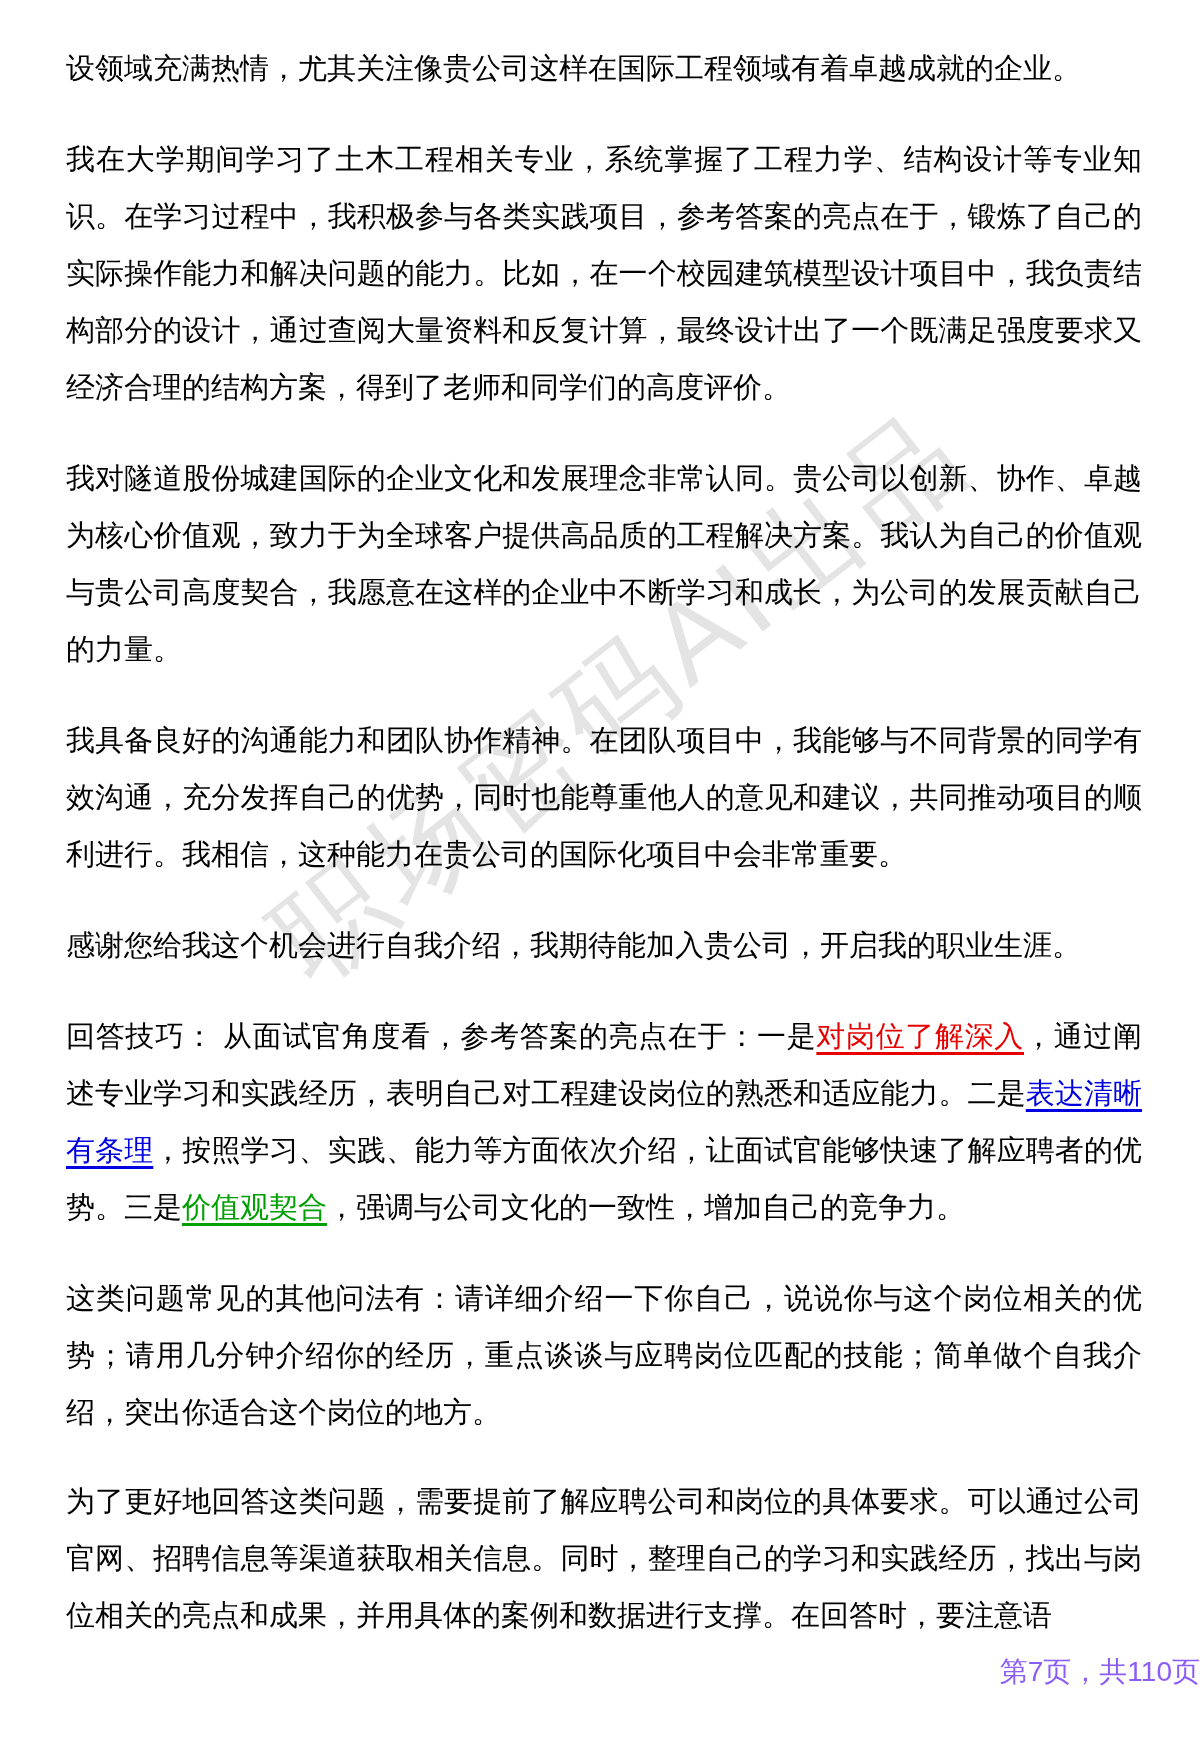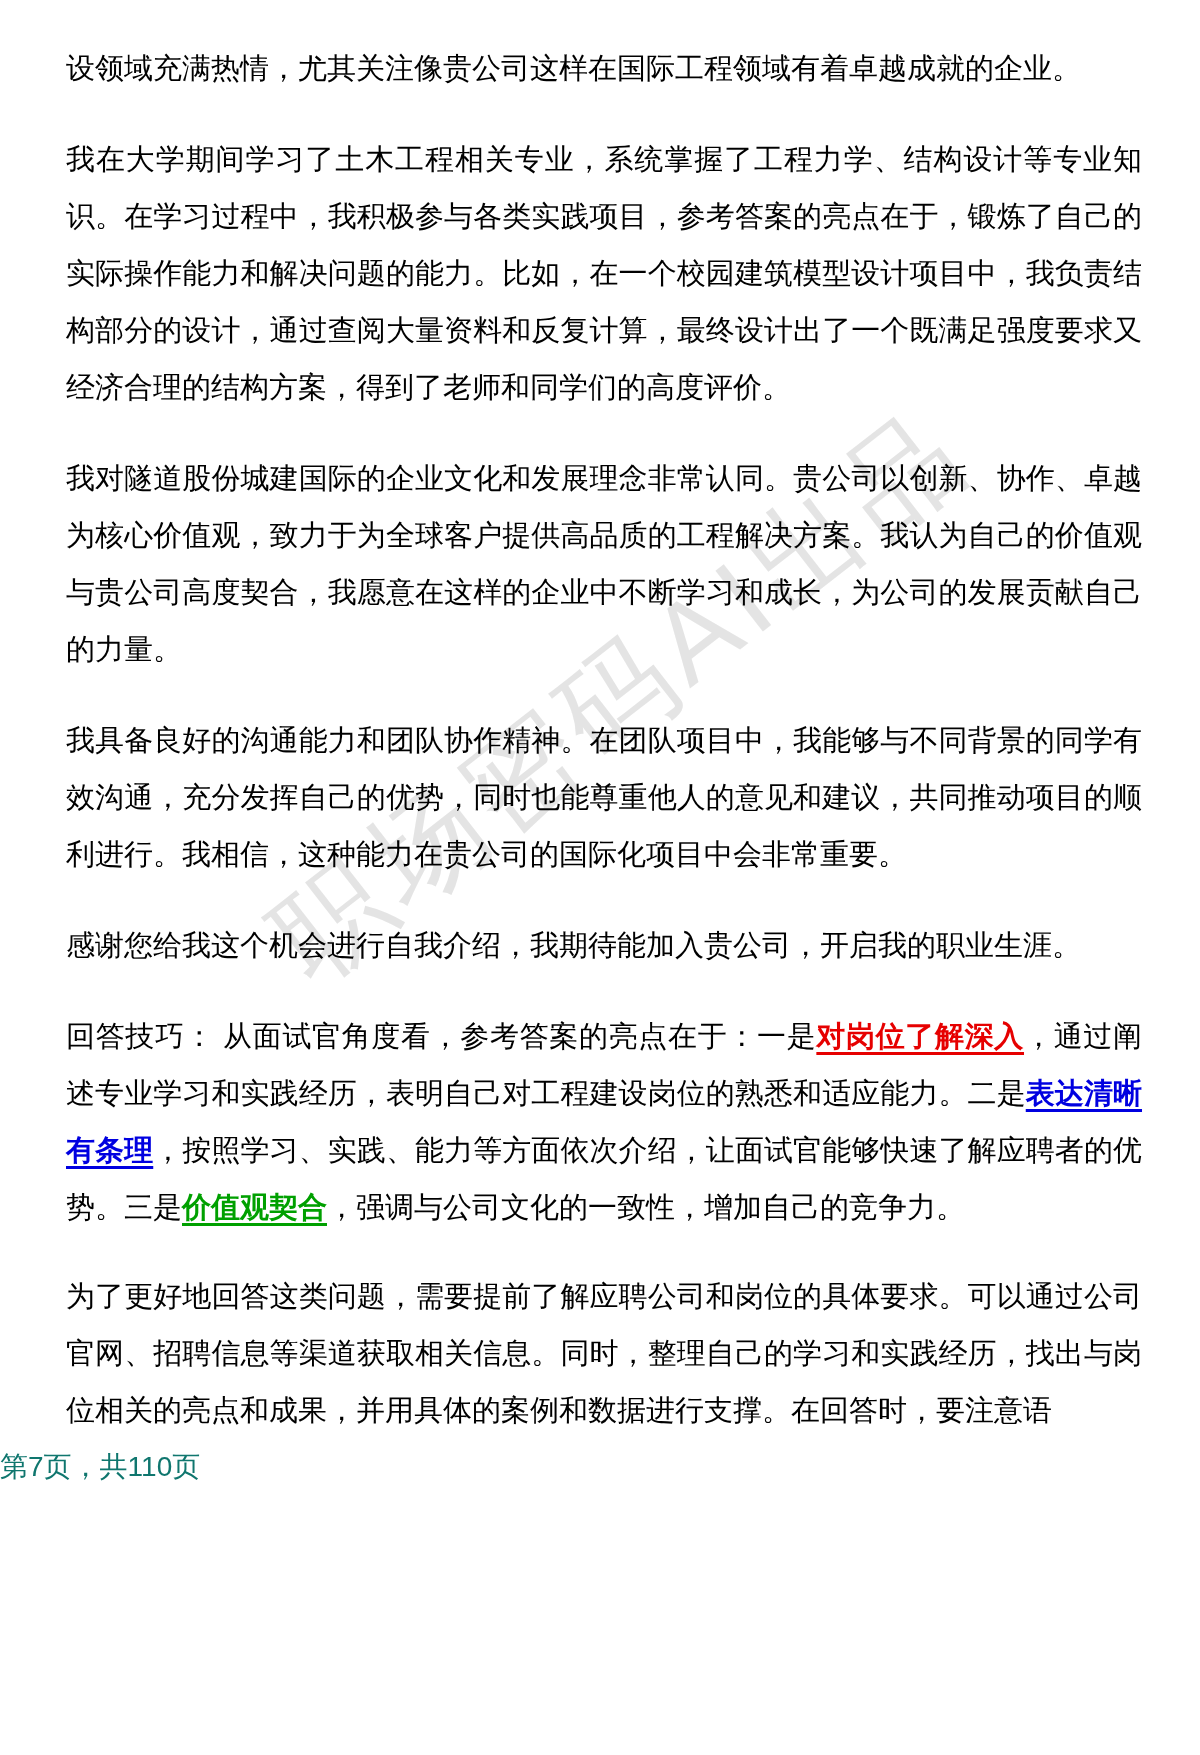--- a/index.html
+++ b/index.html
@@ -45,45 +45,46 @@
     line-height: 57px;
     text-align: justify;
     text-align-last: left;
     word-break: break-all;
   }
   .para:last-child {
     margin-bottom: 6px;
     font-family: Liberation Mono, monospace;
   }
   .hl {
-    font-weight: bold;
+    font-weight: normal;
     text-decoration: underline;
     text-decoration-thickness: 2.5px;
     text-underline-offset: 6px;
   }
   .page-footer {
     position: relative;
     z-index: 1;
     width: 100%;
-    text-align: left;
+    text-align: right;
     font-size: 28px;
     line-height: 40px;
-    color: #0f766e;
+    color: #8b5cf6;
   }
 </style>
 </head>
 <body>
 
 <div class="page">
   <div class="watermark" style="color: rgb(207, 207, 207);">职场密码AI出品</div>
 
   <div class="doc-body">
       <p class="para"><span>设领域充满热情，尤其关注像贵公司这样在国际工程领域有着卓越成就的企业。</span></p>
       <p class="para"><span>我在大学期间学习了土木工程相关专业，系统掌握了工程力学、结构设计等专业知识。在学习过程中，我积极参与各类实践项目，参考答案的亮点在于，锻炼了自己的实际操作能力和解决问题的能力。比如，在一个校园建筑模型设计项目中，我负责结构部分的设计，通过查阅大量资料和反复计算，最终设计出了一个既满足强度要求又经济合理的结构方案，得到了老师和同学们的高度评价。</span></p>
       <p class="para"><span>我对隧道股份城建国际的企业文化和发展理念非常认同。贵公司以创新、协作、卓越为核心价值观，致力于为全球客户提供高品质的工程解决方案。我认为自己的价值观与贵公司高度契合，我愿意在这样的企业中不断学习和成长，为公司的发展贡献自己的力量。</span></p>
       <p class="para"><span>我具备良好的沟通能力和团队协作精神。在团队项目中，我能够与不同背景的同学有效沟通，充分发挥自己的优势，同时也能尊重他人的意见和建议，共同推动项目的顺利进行。我相信，这种能力在贵公司的国际化项目中会非常重要。</span></p>
       <p class="para"><span>感谢您给我这个机会进行自我介绍，我期待能加入贵公司，开启我的职业生涯。</span></p>
       <p class="para"><span>回答技巧： 从面试官角度看，参考答案的亮点在于：一是</span><span class="hl hl-red" style="color: rgb(230, 0, 0); text-decoration-color: rgb(230, 0, 0);">对岗位了解深入</span><span>，通过阐述专业学习和实践经历，表明自己对工程建设岗位的熟悉和适应能力。二是</span><span class="hl hl-blue" style="color: rgb(0, 0, 224); text-decoration-color: rgb(0, 0, 224);">表达清晰有条理</span><span>，按照学习、实践、能力等方面依次介绍，让面试官能够快速了解应聘者的优势。三是</span><span class="hl hl-green" style="color: rgb(0, 160, 0); text-decoration-color: rgb(0, 160, 0);">价值观契合</span><span>，强调与公司文化的一致性，增加自己的竞争力。</span></p>
+      <p class="para"><span>这类问题常见的其他问法有：请详细介绍一下你自己，说说你与这个岗位相关的优势；请用几分钟介绍你的经历，重点谈谈与应聘岗位匹配的技能；简单做个自我介绍，突出你适合这个岗位的地方。</span></p>
       <p class="para"><span>为了更好地回答这类问题，需要提前了解应聘公司和岗位的具体要求。可以通过公司官网、招聘信息等渠道获取相关信息。同时，整理自己的学习和实践经历，找出与岗位相关的亮点和成果，并用具体的案例和数据进行支撑。在回答时，要注意语</span></p>
     </div>
 
   <div class="page-footer">第7页，共110页</div>
 </div>
 
 </body></html>

